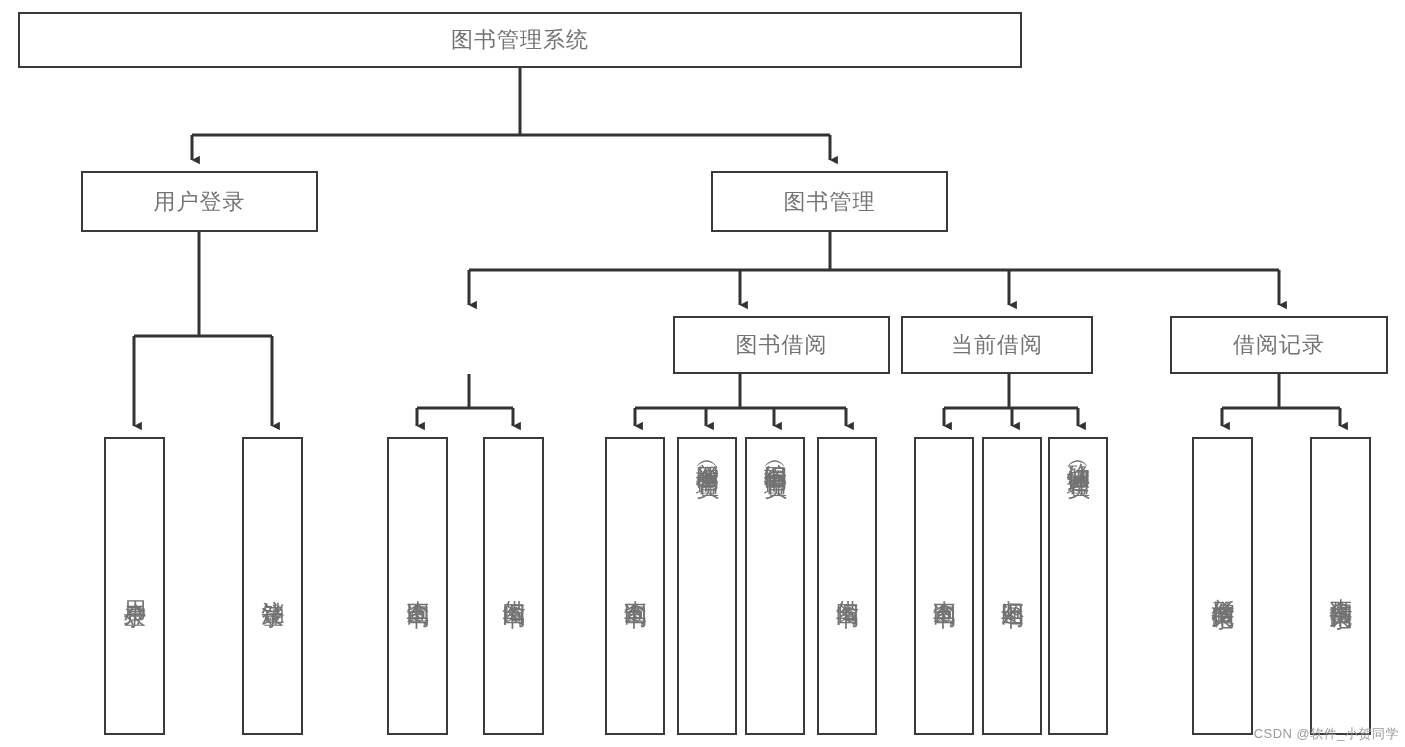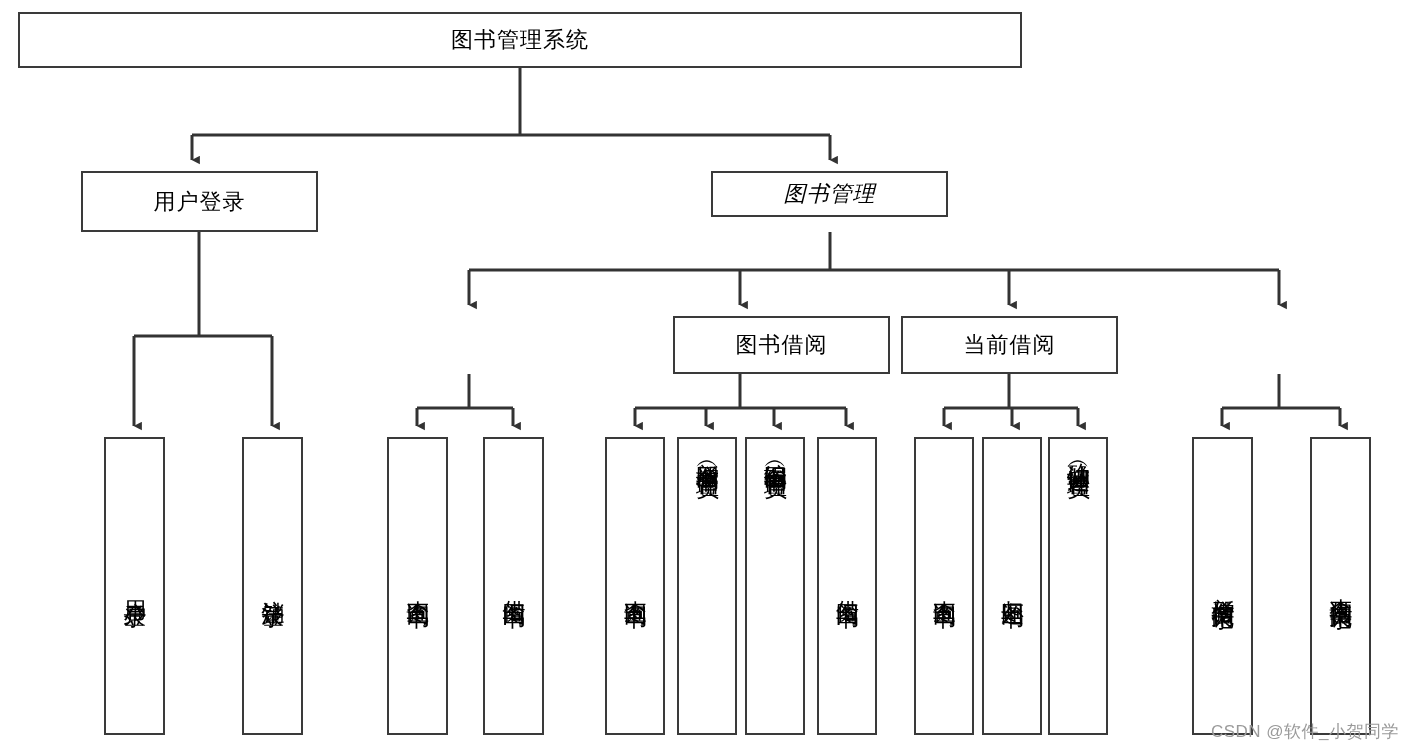--- a/index.html
+++ b/index.html
@@ -25,21 +25,21 @@
   .node {
     position: absolute;
     box-sizing: border-box;
     border: 2px solid #3a3a3a;
     background: #ffffff;
     display: flex;
     align-items: center;
     justify-content: center;
   }
   .node-label {
-    color: #000000;
+    color: #737373;
     font-size: 22px;
     line-height: 1.05;
     letter-spacing: 1px;
     white-space: nowrap;
   }
   
   .leaf {
     align-items: flex-start;
     justify-content: center;
     padding-top: 6px;
@@ -54,21 +54,21 @@
     max-height: 100%;
   }
   .leaf.center {
     align-items: center;
     padding-top: 0;
   }
   .watermark {
     position: absolute;
     right: 6px;
     bottom: 4px;
-    font-size: 17px;
+    font-size: 13px;
     color: #9a9a9a;
     letter-spacing: 0.5px;
     white-space: nowrap;
   }
 </style>
 </head>
 <body>
 
 <div id="canvas">
 
@@ -122,29 +122,32 @@
     </g>
   </svg>
 
   <div class="node" style="left:18px; top:12px; width:1004px; height:56px;">
     <span class="node-label">图书管理系统</span>
   </div>
 
   <div class="node" style="left:81px; top:171px; width:237px; height:61px;">
     <span class="node-label">用户登录</span>
   </div>
-  <div class="node" style="left:711px; top:171px; width:237px; height:46px;font-style:italic;">
+  <div class="node" style="left:711px; top:171px; width:237px; height:61px;">
     <span class="node-label">图书管理</span>
   </div>
 
   <div class="node" style="left:633px; top:316px; width:217px; height:58px;margin-left:40px;">
     <span class="node-label">图书借阅</span>
   </div>
-  <div class="node" style="left:901px; top:316px; width:217px; height:58px;">
+  <div class="node" style="left:901px; top:316px; width:192px; height:58px;">
     <span class="node-label">当前借阅</span>
+  </div>
+  <div class="node" style="left:1170px; top:316px; width:218px; height:58px;">
+    <span class="node-label">借阅记录</span>
   </div>
 
   <div class="node leaf center" style="left:104px; top:437px; width:61px; height:298px;">
     <span class="node-label">用户登录</span>
   </div>
   <div class="node leaf center" style="left:242px; top:437px; width:61px; height:298px;">
     <span class="node-label">注销登录</span>
   </div>
 
   <div class="node leaf center" style="left:387px; top:437px; width:61px; height:298px;">

